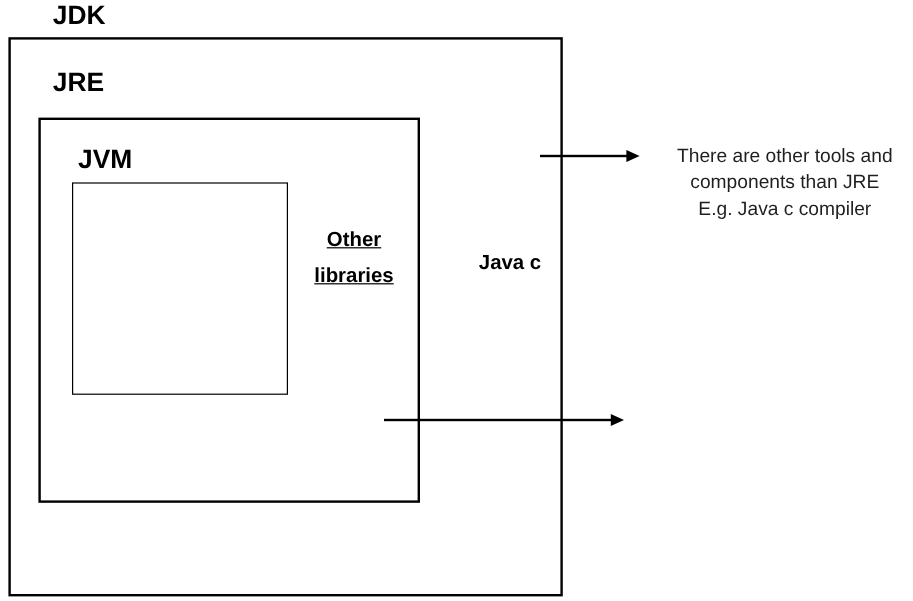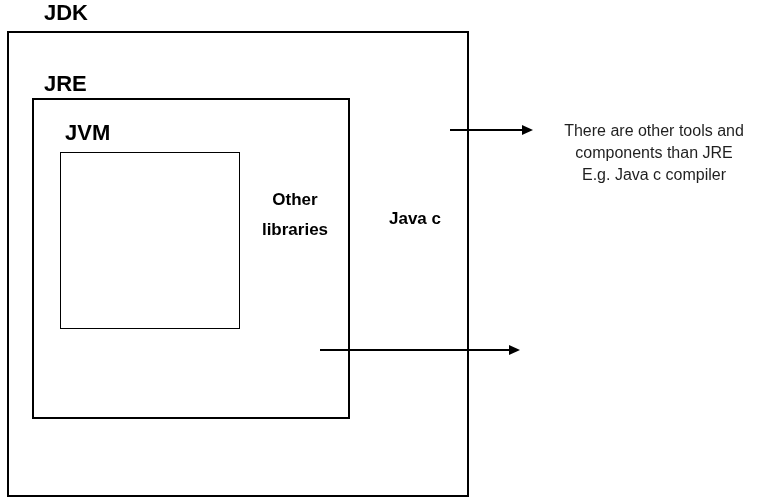--- a/index.html
+++ b/index.html
@@ -27,32 +27,32 @@
 
   .hdr-label {
     position: absolute;
     font-weight: bold;
     font-size: 22px;
     line-height: 26px;
     color: #000000;
     white-space: nowrap;
   }
   .lbl-jdk { left: 44px; top: 0px; }
-  .lbl-jre { left: 44px; top: 71px; }
+  .lbl-jre { left: 44px; top: 56px; }
   .lbl-jvm { left: 65px; top: 120px; }
 
   .inner-label {
     position: absolute;
     font-weight: bold;
     font-size: 17px;
     color: #000000;
     text-align: center;
   }
-  .lbl-other { left: 240px; top: 185px; width: 110px; line-height: 30px; }
-  .lbl-javac { left: 350px; top: 208px; width: 130px; line-height: 22px; }
+  .lbl-other { left: 240px; top: 185px; width: 110px; line-height: 30px; text-decoration: underline; }
+  .lbl-javac { left: 360px; top: 208px; width: 130px; line-height: 22px; }
 
   .annotation {
     position: absolute;
     font-size: 16px;
     line-height: 22px;
     color: #1f1f1f;
     text-align: center;
   }
   .anno-tools { left: 534px; top: 120px; width: 240px; }
   .anno-libs  { left: 520px; top: 329px; width: 200px; }

